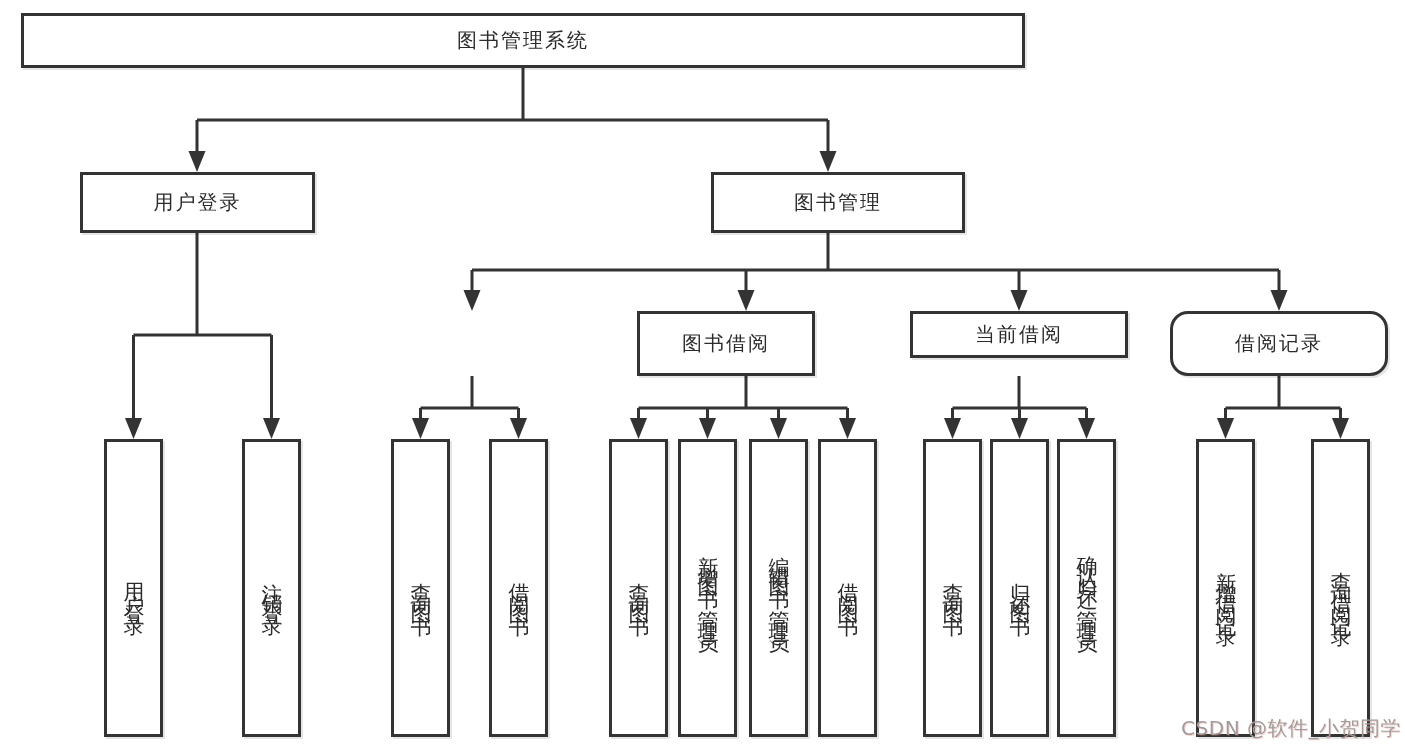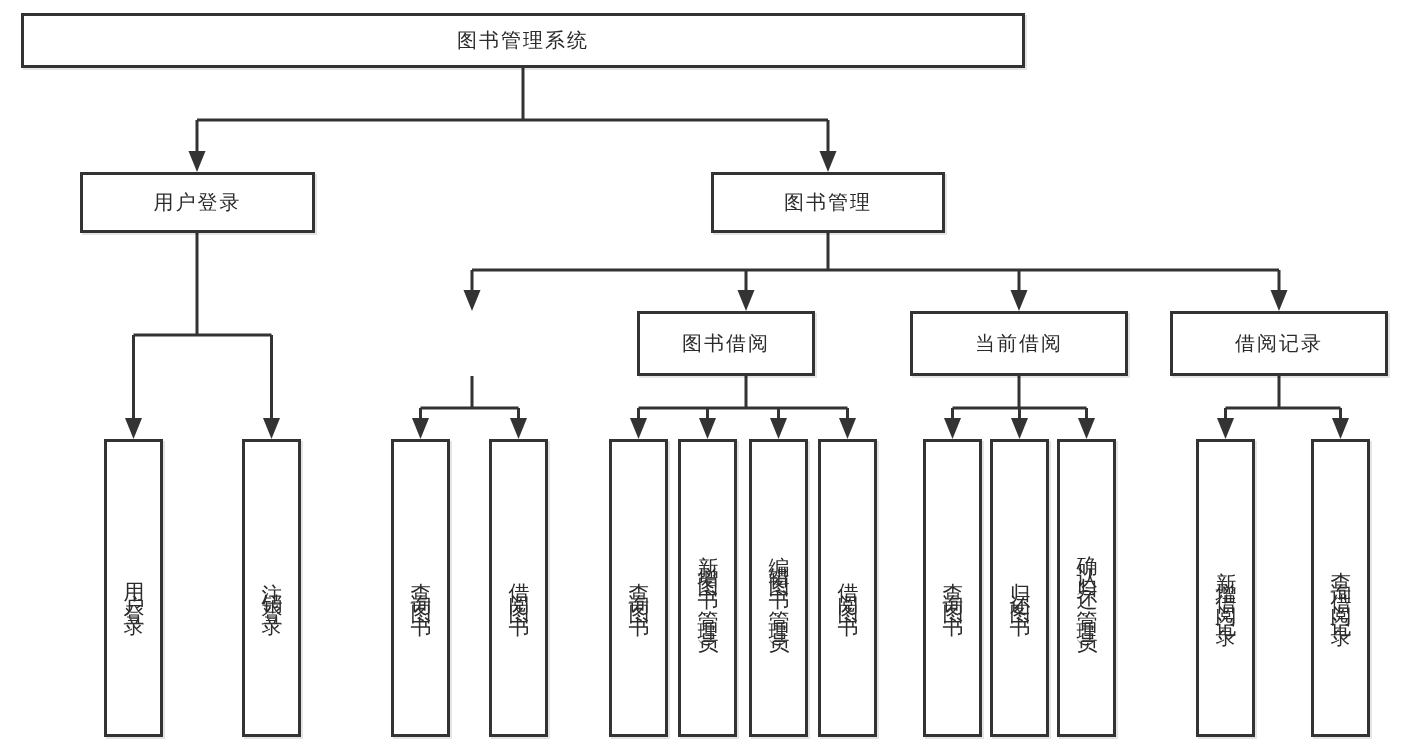--- a/index.html
+++ b/index.html
@@ -99,38 +99,39 @@
       <polygon points="1011,418 1028,418 1019.5,439"></polygon>
       <polygon points="1078,418 1095,418 1086.5,439"></polygon>
       <polygon points="1217,418 1234,418 1225.5,439"></polygon>
       <polygon points="1332,418 1349,418 1340.5,439"></polygon>
     </g>
   </svg>
 
   <div class="box h" style="left:21px; top:13px; width:1004px; height:55px;">图书管理系统</div>
 
   <div class="box h" style="left:80px; top:172px; width:235px; height:61px;">用户登录</div>
-  <div class="box h" style="left:711px; top:172px; width:234px; height:61px;">图书管理</div>
+  <div class="box h" style="left:711px; top:172px; width:254px; height:61px;">图书管理</div>
 
   <div class="box h" style="left:637px; top:311px; width:178px; height:65px;">图书借阅</div>
-  <div class="box h" style="left:910px; top:311px; width:218px; height:65px;">当前借阅</div>
-  <div class="box h" style="left:1170px; top:311px; width:218px; height:65px;">借阅记录</div>
+  <div class="box h" style="left:910px; top:311px; width:218px; height:47px;">当前借阅</div>
+  <div class="box h" style="left:1170px; top:311px; width:218px; height:65px;border-radius:18px;">借阅记录</div>
 
   <div class="box v" style="left:104px; top:439px; width:59px; height:298px;">用户登录</div>
   <div class="box v" style="left:242px; top:439px; width:59px; height:298px;">注销登录</div>
 
   <div class="box v" style="left:391px; top:439px; width:59px; height:298px;">查询图书</div>
   <div class="box v" style="left:489px; top:439px; width:59px; height:298px;">借阅图书</div>
 
   <div class="box v" style="left:609px; top:439px; width:59px; height:298px;">查询图书</div>
   <div class="box v" style="left:678px; top:439px; width:59px; height:298px;">新增图书（管理员）</div>
   <div class="box v" style="left:749px; top:439px; width:59px; height:298px;">编辑图书（管理员）</div>
   <div class="box v" style="left:818px; top:439px; width:59px; height:298px;">借阅图书</div>
 
   <div class="box v" style="left:923px; top:439px; width:59px; height:298px;">查询图书</div>
   <div class="box v" style="left:990px; top:439px; width:59px; height:298px;">归还图书</div>
   <div class="box v" style="left:1057px; top:439px; width:59px; height:298px;">确认归还（管理员）</div>
 
   <div class="box v" style="left:1196px; top:439px; width:59px; height:298px;">新增借阅记录</div>
   <div class="box v" style="left:1311px; top:439px; width:59px; height:298px;">查询借阅记录</div>
 
+  <div class="watermark">CSDN @软件_小贺同学</div>
 
 </div>
 
 </body></html>

